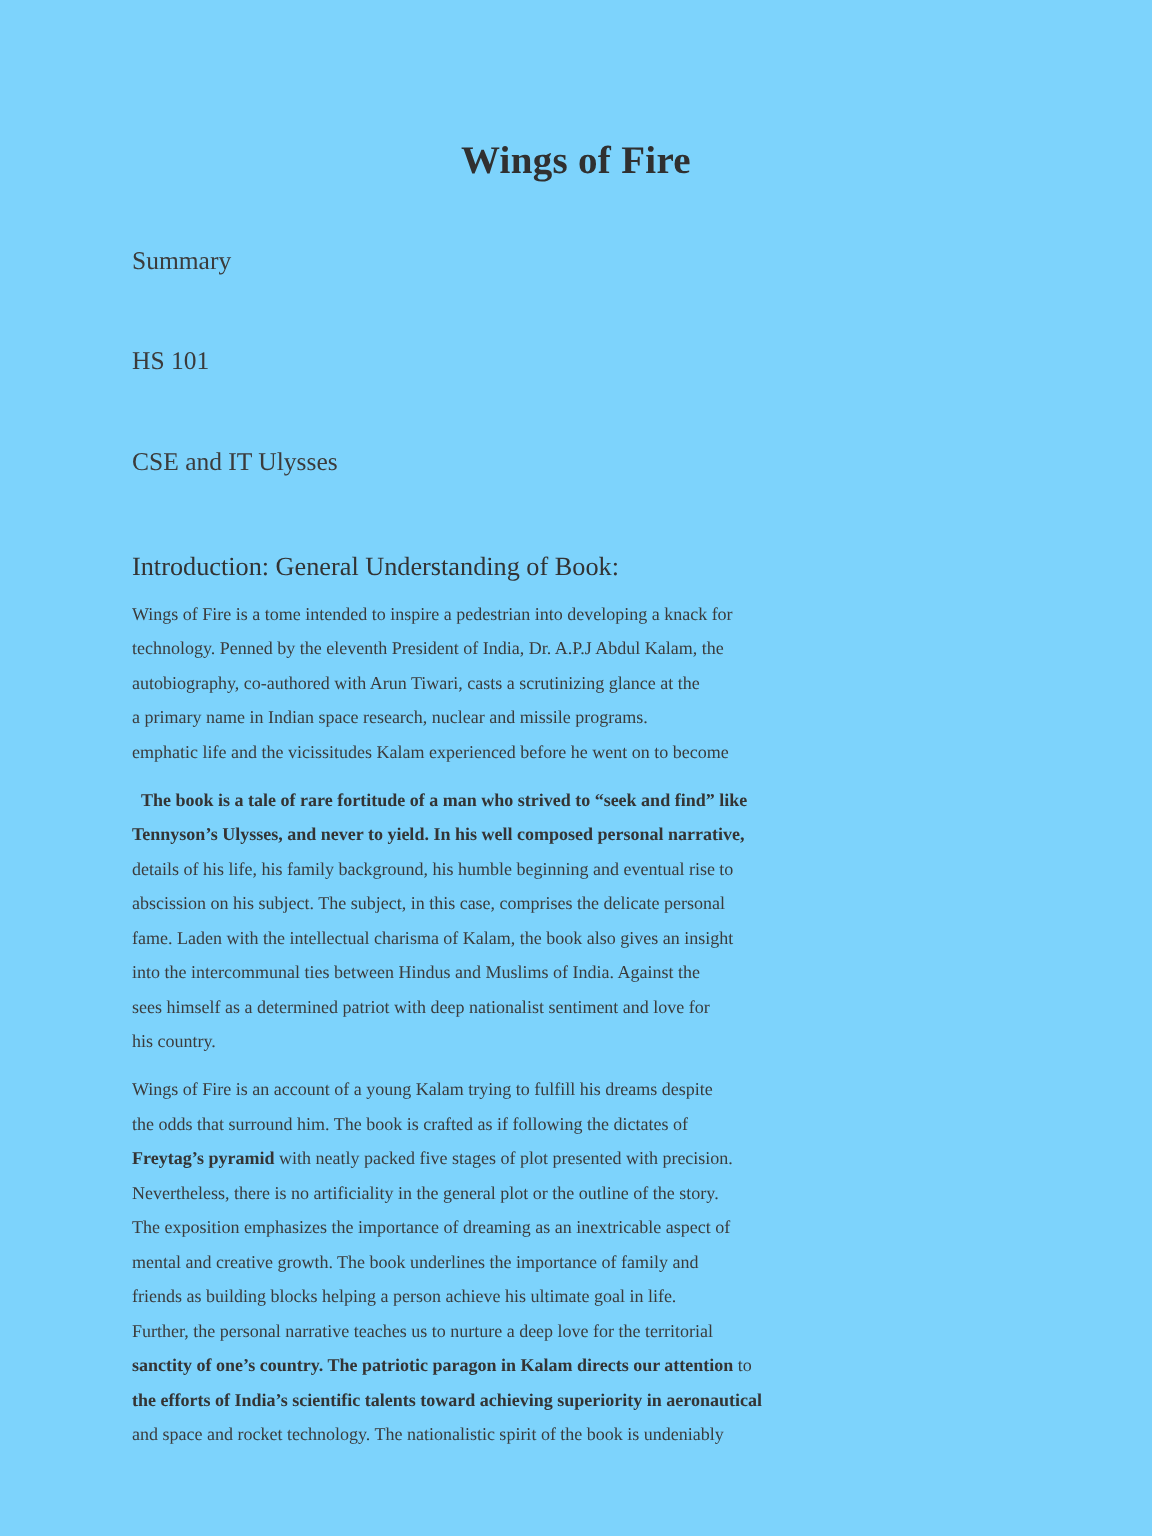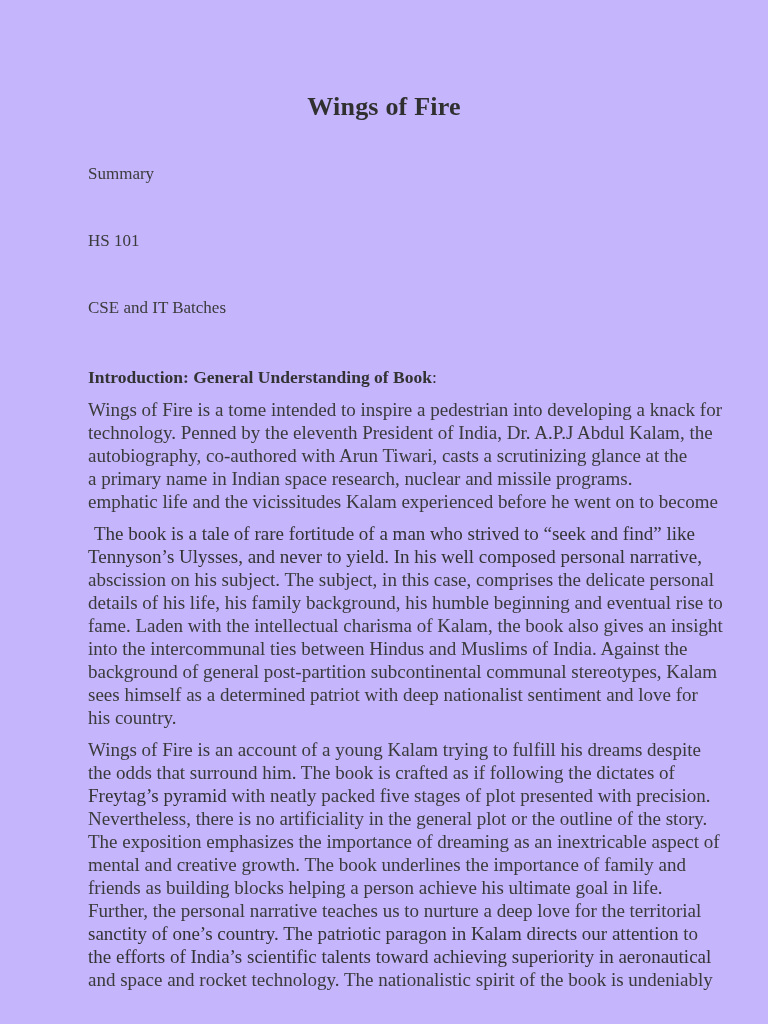--- a/index.html
+++ b/index.html
@@ -1,21 +1,21 @@
 <!DOCTYPE html>
 <html><head>
 <meta charset="utf-8">
 <style>
   html, body { margin: 0; padding: 0; background: #ffffff; }
   .page {
     position: relative;
     width: 768px;
     height: 1024px;
     margin: 0 auto;
-    background: #c4b5fd;
+    background: #7dd3fc;
     color: #3b3b3b;
     font-family: "Liberation Serif", "DejaVu Serif", serif;
     overflow: hidden;
     box-sizing: border-box;
     padding: 92px 88px 0 88px;
   }
   .doc-title {
     margin: 0;
     text-align: center;
     font-size: 26px;
@@ -32,63 +32,62 @@
     color: #3b3b3b;
     margin-top: 36px;
   }
   .section-heading {
     margin: 42px 0 0 0;
     font-size: 17.5px;
     line-height: 24px;
     color: #333333;
     font-weight: normal;
   }
-  .section-heading b { font-weight: bold; }
+  .section-heading b { font-weight: normal; }
   .para { margin: 0; padding: 0; }
   .para-first { margin-top: 9px; }
   .para + .para { margin-top: 9px; }
   .line {
-    font-size: 19px;
+    font-size: 12px;
     line-height: 23px;
     white-space: nowrap;
     color: #3b3b3b;
   }
-  .line b { font-weight: normal; color: #343434; }
+  .line b { font-weight: bold; color: #343434; }
   [data-name="paragraph-2"] .line:first-child { padding-left: 6px; }
 </style>
 </head>
 <body>
 
 <div class="page" data-name="document-page">
 
   <h1 class="doc-title" data-name="document-title">Wings of Fire</h1>
 
   <div class="subtitles" data-name="title-block">
     <div class="subtitle-line" data-name="subtitle-summary">Summary</div>
     <div class="subtitle-line" data-name="subtitle-course">HS 101</div>
-    <div class="subtitle-line" data-name="subtitle-batches">CSE and IT Batches</div>
+    <div class="subtitle-line" data-name="subtitle-batches">CSE and IT Ulysses</div>
   </div>
 
   <h2 class="section-heading" data-name="section-heading"><b data-name="text-run">Introduction: General Understanding of Book</b><span data-name="text-run">:</span></h2>
 
   <div class="para para-first" data-name="paragraph-1">
       <div class="line" data-name="text-line"><span data-name="text-run">Wings of Fire is a tome intended to inspire a pedestrian into developing a knack for</span></div>
       <div class="line" data-name="text-line"><span data-name="text-run">technology. Penned by the eleventh President of India, Dr. A.P.J Abdul Kalam, the</span></div>
       <div class="line" data-name="text-line"><span data-name="text-run">autobiography, co-authored with Arun Tiwari, casts a scrutinizing glance at the</span></div>
       <div class="line" data-name="text-line"><span data-name="text-run">a primary name in Indian space research, nuclear and missile programs.</span></div>
       <div class="line" data-name="text-line"><span data-name="text-run">emphatic life and the vicissitudes Kalam experienced before he went on to become</span></div>
     </div>
   <div class="para" data-name="paragraph-2">
       <div class="line" data-name="text-line"><b data-name="text-run">The book is a tale of rare fortitude of a man who strived to “seek and find” like</b></div>
       <div class="line" data-name="text-line"><b data-name="text-run">Tennyson’s Ulysses, and never to yield. In his well composed personal narrative,</b></div>
+      <div class="line" data-name="text-line"><span data-name="text-run">details of his life, his family background, his humble beginning and eventual rise to</span></div>
       <div class="line" data-name="text-line"><span data-name="text-run">abscission on his subject. The subject, in this case, comprises the delicate personal</span></div>
-      <div class="line" data-name="text-line"><span data-name="text-run">details of his life, his family background, his humble beginning and eventual rise to</span></div>
       <div class="line" data-name="text-line"><span data-name="text-run">fame. Laden with the intellectual charisma of Kalam, the book also gives an insight</span></div>
       <div class="line" data-name="text-line"><span data-name="text-run">into the intercommunal ties between Hindus and Muslims of India. Against the</span></div>
-      <div class="line" data-name="text-line"><span data-name="text-run">background of general post-partition subcontinental communal stereotypes, Kalam</span></div>
       <div class="line" data-name="text-line"><span data-name="text-run">sees himself as a determined patriot with deep nationalist sentiment and love for</span></div>
       <div class="line" data-name="text-line"><span data-name="text-run">his country.</span></div>
     </div>
   <div class="para" data-name="paragraph-3">
       <div class="line" data-name="text-line"><span data-name="text-run">Wings of Fire is an account of a young Kalam trying to fulfill his dreams despite</span></div>
       <div class="line" data-name="text-line"><span data-name="text-run">the odds that surround him. The book is crafted as if following the dictates of</span></div>
       <div class="line" data-name="text-line"><b data-name="text-run">Freytag’s pyramid</b><span data-name="text-run"> with neatly packed five stages of plot presented with precision.</span></div>
       <div class="line" data-name="text-line"><span data-name="text-run">Nevertheless, there is no artificiality in the general plot or the outline of the story.</span></div>
       <div class="line" data-name="text-line"><span data-name="text-run">The exposition emphasizes the importance of dreaming as an inextricable aspect of</span></div>
       <div class="line" data-name="text-line"><span data-name="text-run">mental and creative growth. The book underlines the importance of family and</span></div>

